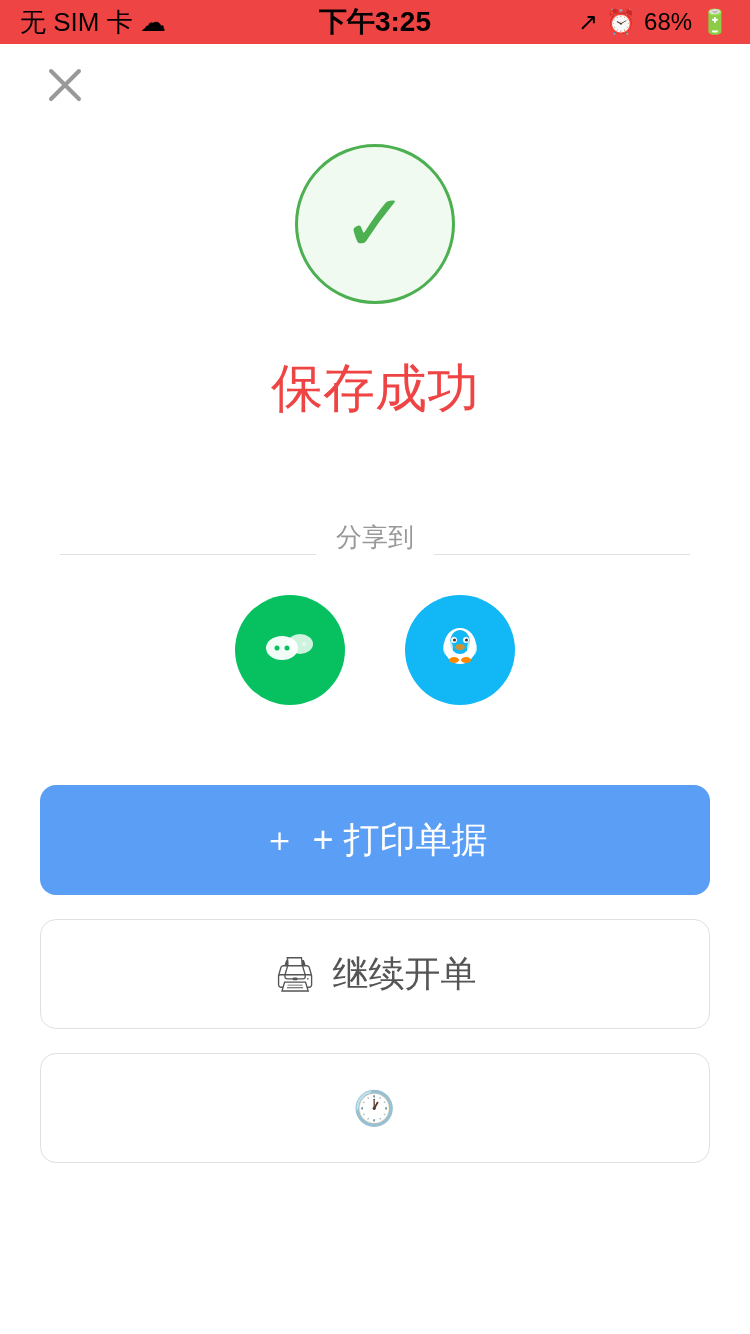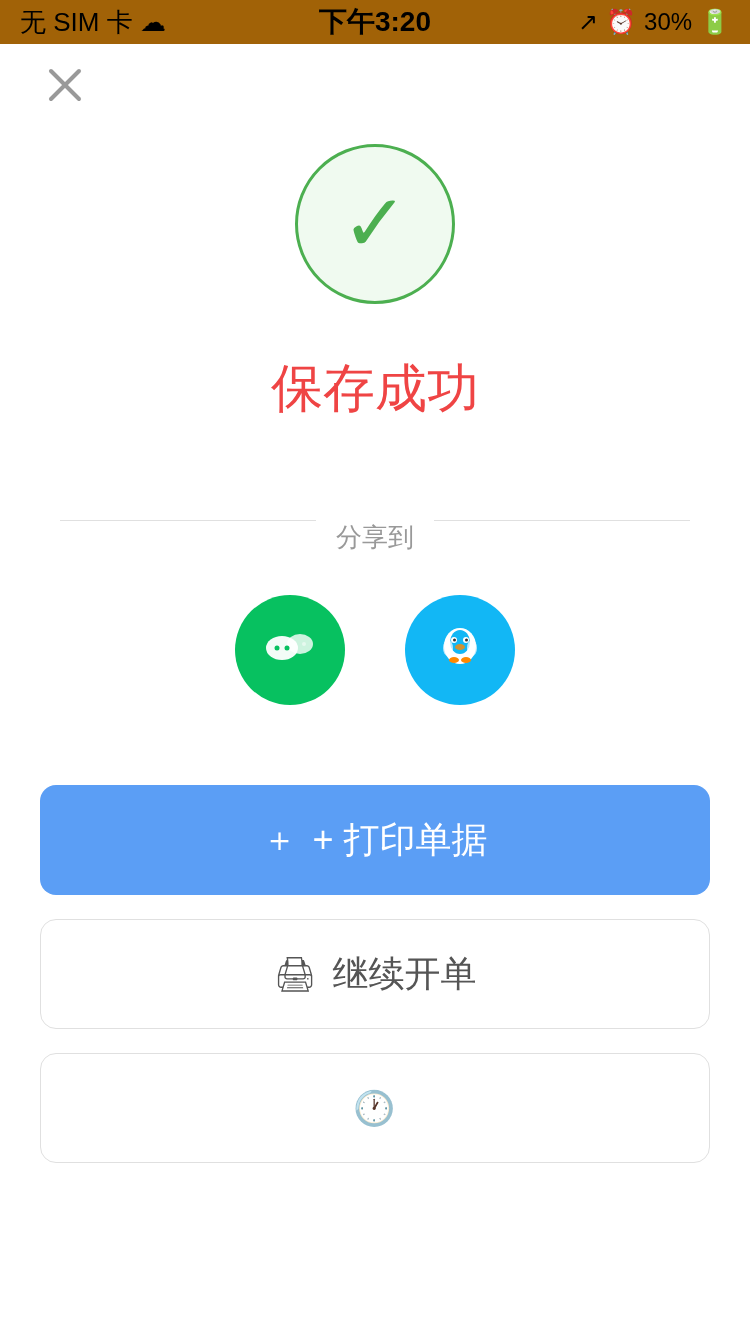--- a/index.html
+++ b/index.html
@@ -13,21 +13,21 @@
       position: relative;
     }
 
     
     .status-bar {
       display: flex;
       justify-content: space-between;
       align-items: center;
       padding: 0 20px;
       height: 44px;
-      background: #a16207;
+      background: #ef4444;
     }
     .status-left {
       font-size: 26px;
       font-weight: 500;
       color: #000;
       display: flex;
       align-items: center;
       gap: 8px;
     }
     .status-center {
@@ -94,21 +94,21 @@
       font-size: 52px;
       font-weight: 500;
       color: #ef4444;
       margin-bottom: 96px;
     }
 
     
     .share-divider {
       width: 100%;
       display: flex;
-      align-items: flex-start;
+      align-items: flex-end;
       padding: 0 60px;
       margin-bottom: 40px;
     }
     .divider-line {
       flex: 1;
       height: 1px;
       background: #e0e0e0;
     }
     .divider-text {
       font-size: 26px;
@@ -183,25 +183,25 @@
       font-size: 34px;
     }
   </style>
 </head>
 <body>
 
 <div class="status-bar">
   <div class="status-left">
     <span>无 SIM 卡 ☁</span>
   </div>
-  <div class="status-center">下午3:20</div>
+  <div class="status-center">下午3:25</div>
   <div class="status-right">
     <span>↗</span>
     <span>⏰</span>
-    <span>30%</span>
+    <span>68%</span>
     <span>🔋</span>
   </div>
 </div>
 
 <div class="close-btn">
   <svg class="close-icon-svg" viewBox="0 0 36 36" fill="none" xmlns="http://www.w3.org/2000/svg">
     <line x1="4" y1="4" x2="32" y2="32" stroke="#999" stroke-width="4" stroke-linecap="round"></line>
     <line x1="32" y1="4" x2="4" y2="32" stroke="#999" stroke-width="4" stroke-linecap="round"></line>
   </svg>
 </div>

